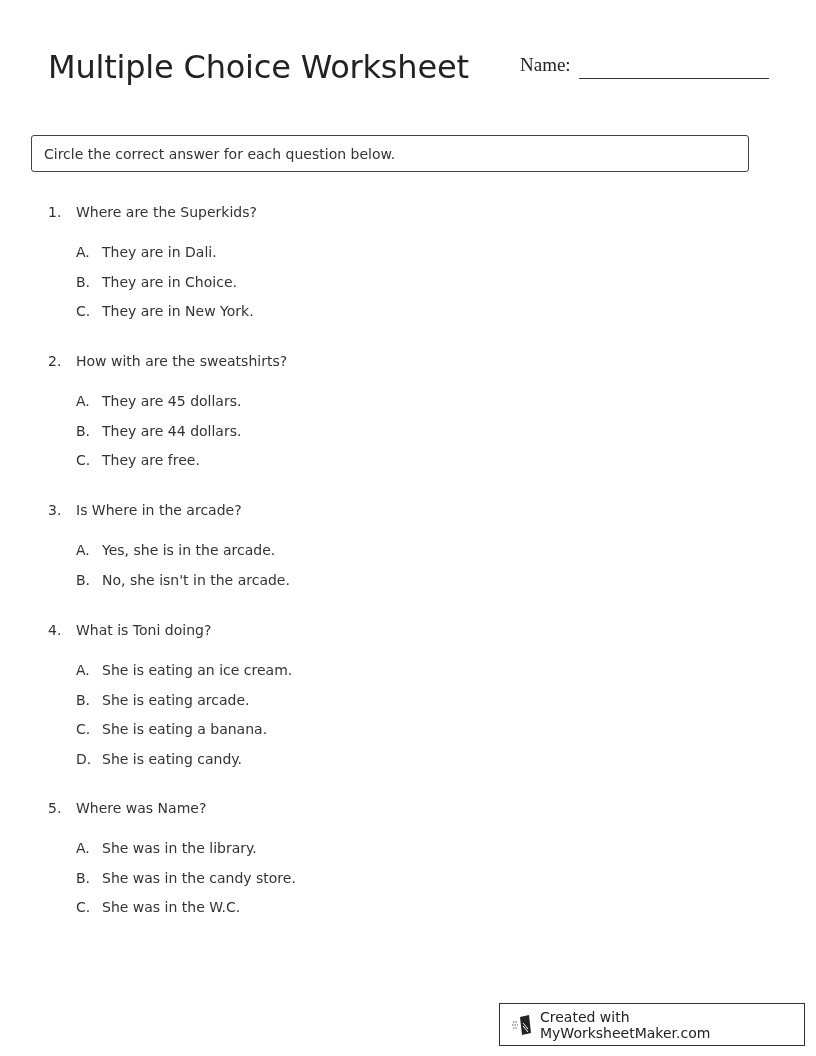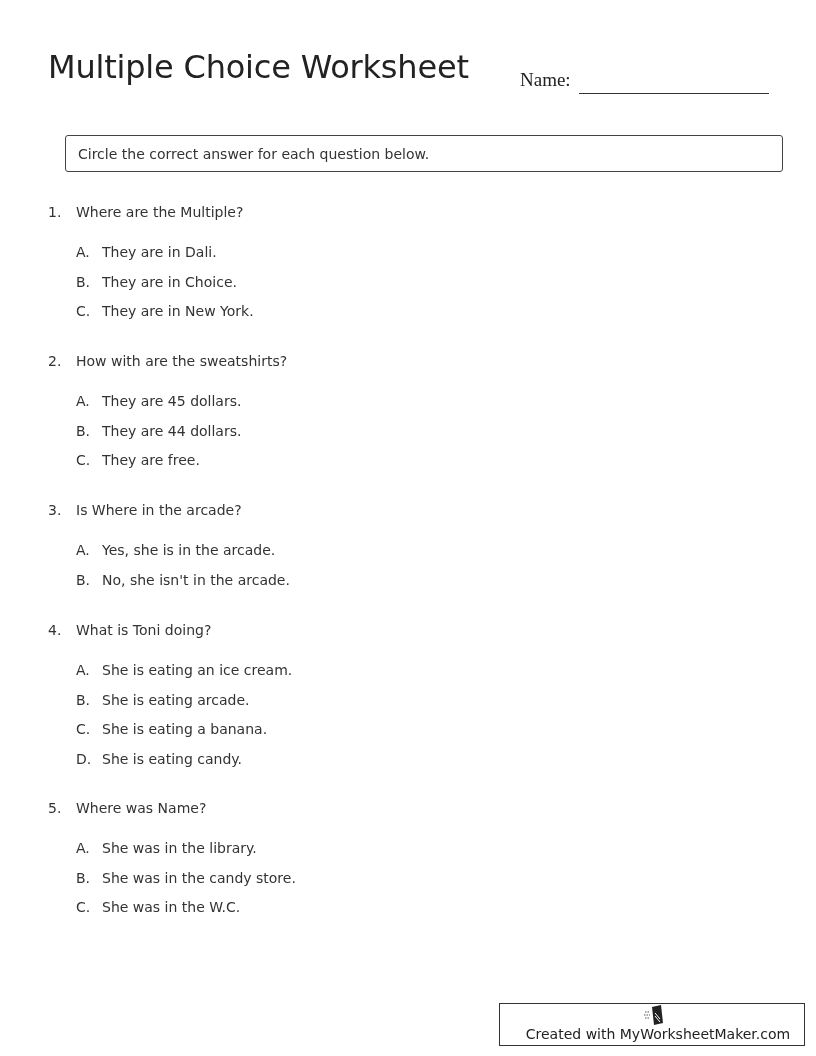--- a/index.html
+++ b/index.html
@@ -1,48 +1,48 @@
 <!DOCTYPE html>
 <html><head>
 <meta charset="utf-8">
 <style>
   html, body { margin: 0; padding: 0; background: #ffffff; }
   body { width: 816px; height: 1056px; position: relative; overflow: hidden; font-family: "DejaVu Sans", sans-serif; color: #2a2a2a; }
   .title { position: absolute; left: 48px; top: 48px; font-size: 32px; font-weight: normal; color: #222; margin: 0; letter-spacing: -0.2px; text-align: center; }
-  .name-wrap { position: absolute; left: 520px; top: 69px; display: flex; align-items: flex-end; }
+  .name-wrap { position: absolute; left: 520px; top: 54px; display: flex; align-items: flex-end; }
   .name-label { font-family: "Liberation Serif", serif; font-size: 19px; color: #222; }
   .name-line { width: 190px; height: 1px; border-bottom: 1.5px solid #333; margin-left: 8px; margin-bottom: 0px; position: relative; top: 3px; }
-  .instr { position: absolute; left: 65px; top: 135px; width: 718px; height: 37px; box-sizing: border-box; border: 1px solid #444; border-radius: 3px; padding: 0 12px; display: flex; align-items: center; font-size: 14px; color: #333; text-align: center; }
+  .instr { position: absolute; left: 31px; top: 135px; width: 718px; height: 37px; box-sizing: border-box; border: 1px solid #444; border-radius: 3px; padding: 0 12px; display: flex; align-items: center; font-size: 14px; color: #333; text-align: center; }
   .q { position: absolute; left: 48px; }
   .q-row { display: flex; font-size: 14px; color: #333; height: 20px; align-items: center; }
   .q-num { width: 28px; }
   .opts { margin-top: 20px; }
   .opt { display: flex; font-size: 14px; color: #333; height: 20px; align-items: center; margin-bottom: 9.5px; padding-left: 28px; }
   .opt-letter { width: 26px; }
-  .footer { position: absolute; left: 499px; top: 1003px; width: 306px; height: 43px; box-sizing: border-box; border: 1.5px solid #333; display: flex; align-items: center; padding-left: 12px; font-size: 14px; color: #222; flex-direction: column; }
+  .footer { position: absolute; left: 499px; top: 1003px; width: 306px; height: 43px; box-sizing: border-box; border: 1.5px solid #333; display: flex; align-items: center; padding-left: 12px; font-size: 14px; color: #222; }
   .footer-icon { width: 22px; height: 22px; margin-right: 6px; }
 </style>
 </head>
 <body>
 
 <h1 class="title">Multiple Choice Worksheet</h1>
 
 <div class="name-wrap">
   <span class="name-label">Name:</span>
   <span class="name-line"></span>
 </div>
 
 <div class="instr">
   <span>Circle the correct answer for each question below.</span>
 </div>
 
 <div class="q" style="top:202px;">
   <div class="q-row">
     <span class="q-num">1.</span>
-    <span>Where are the Multiple?</span>
+    <span>Where are the Superkids?</span>
   </div>
   <div class="opts">
     <div class="opt">
         <span class="opt-letter">A.</span>
         <span>They are in Dali.</span>
       </div>
     <div class="opt">
         <span class="opt-letter">B.</span>
         <span>They are in Choice.</span>
       </div>

